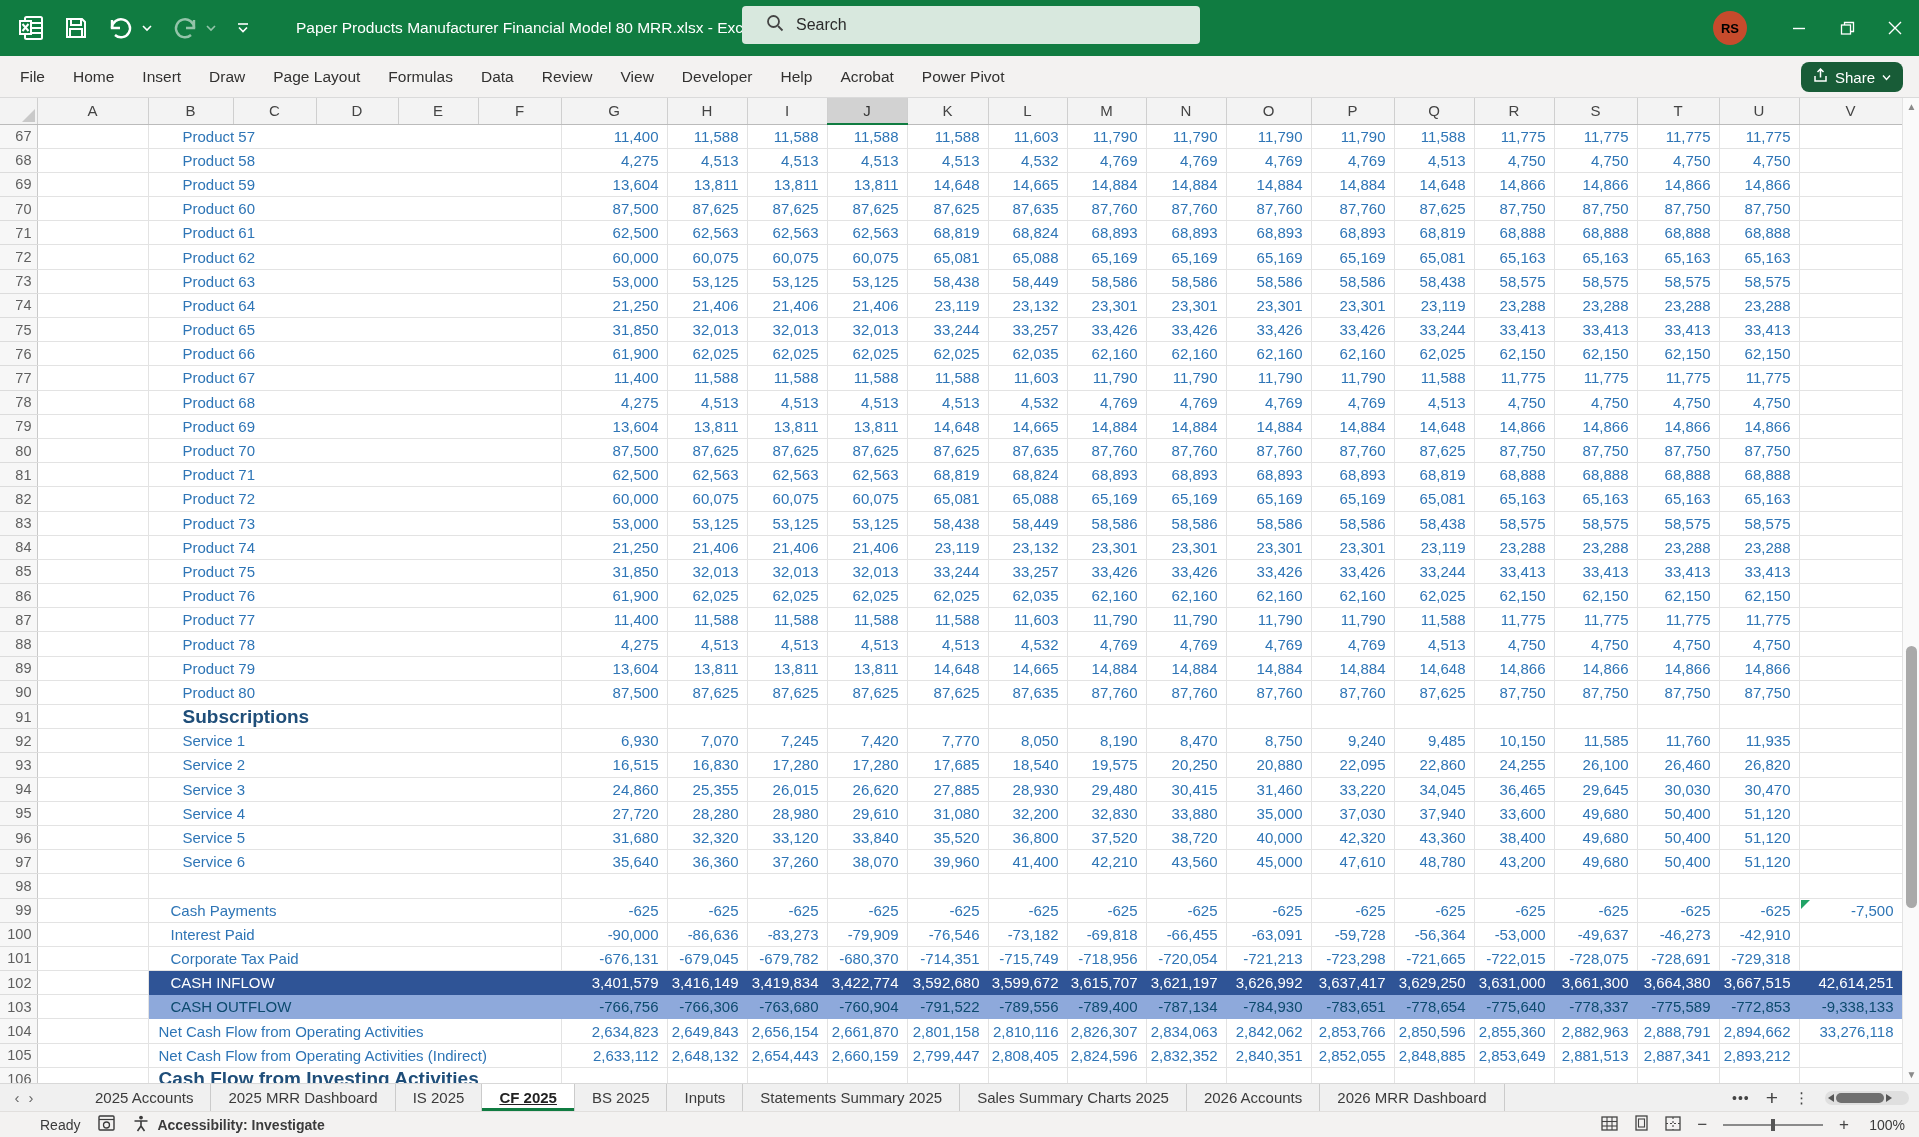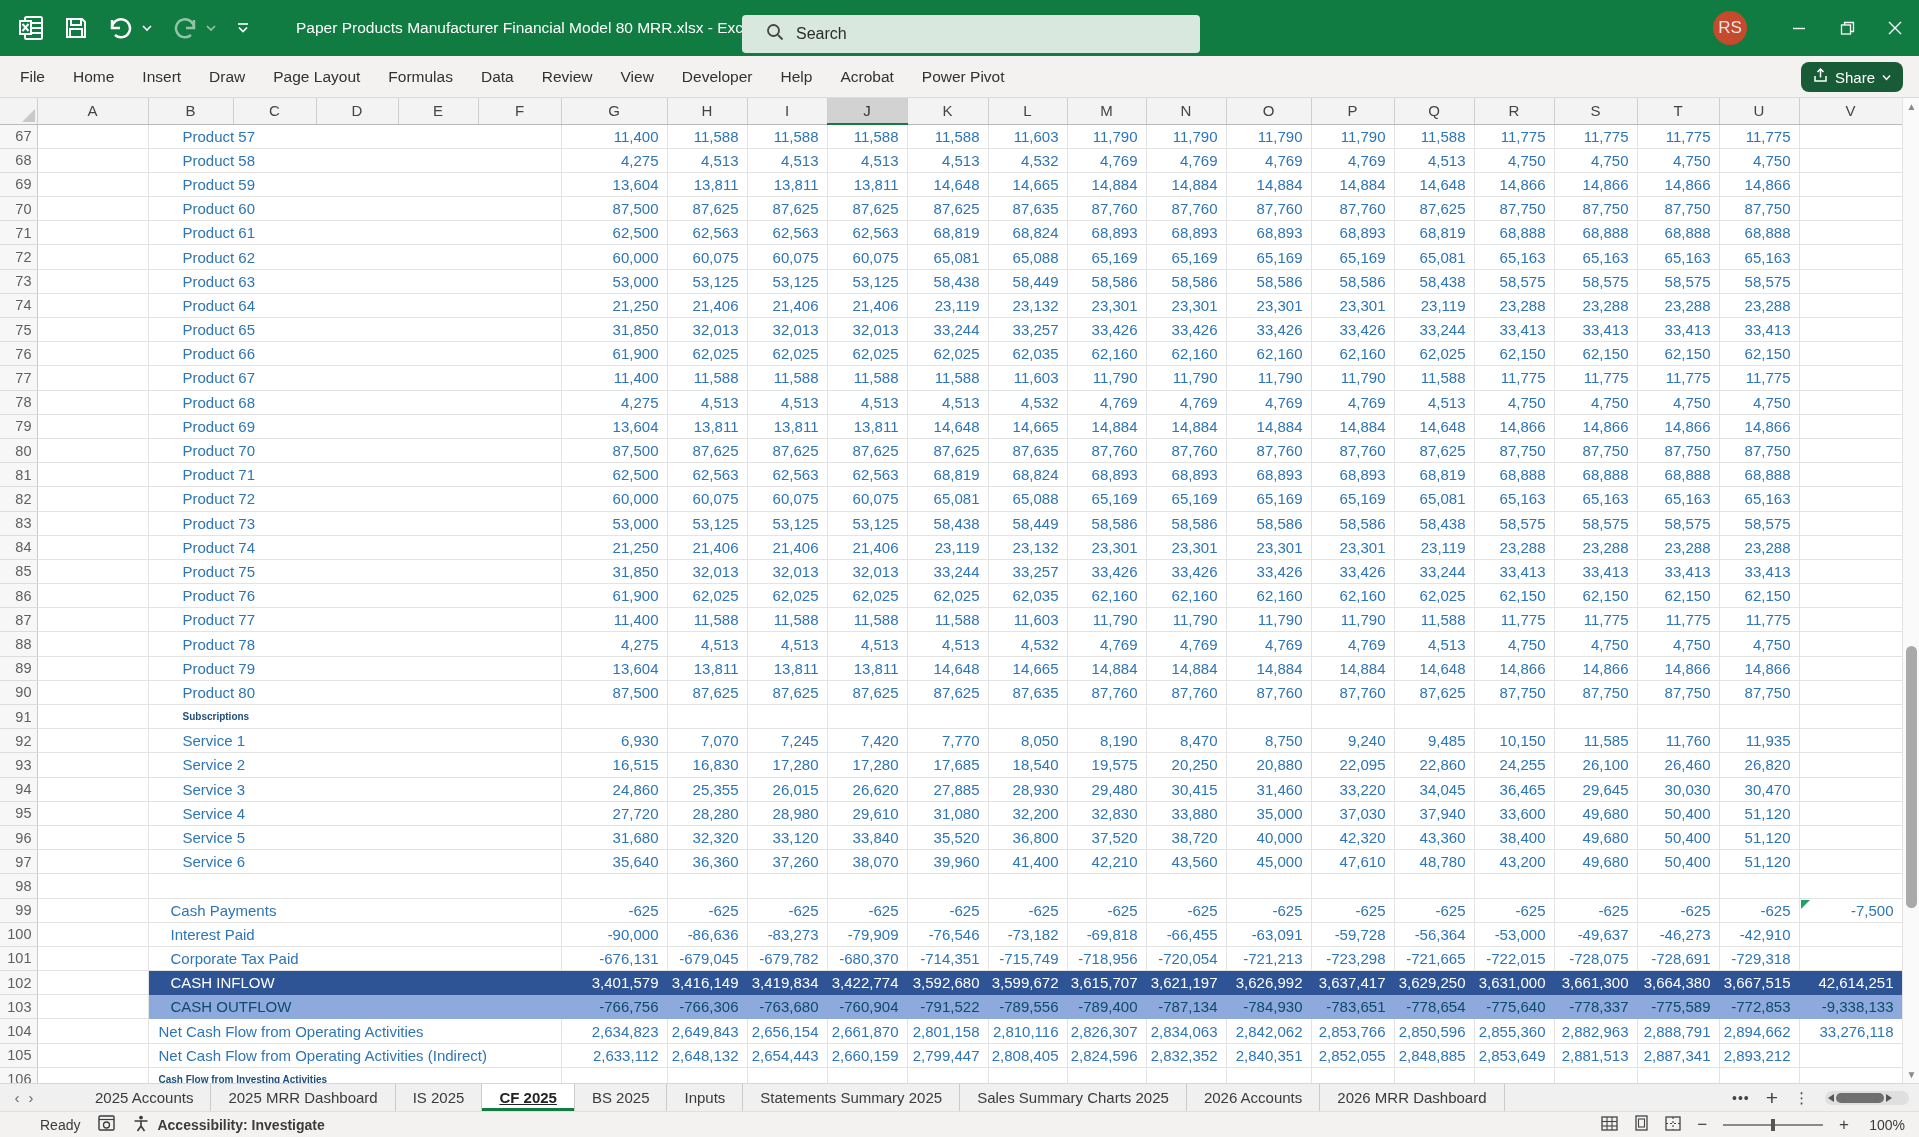--- a/index.html
+++ b/index.html
@@ -6,26 +6,26 @@
   html,body { width:1919px; height:1137px; overflow:hidden; background:#fff;
               font-family:"Liberation Sans", sans-serif; }
 
   
   .titlebar { height:56px; background:#107C41; position:relative; display:flex; align-items:center; color:#fff; }
   .qat { display:flex; align-items:center; gap:20px; padding-left:18px; }
   .qat svg { display:block; }
   .qat .chev { margin-left:-12px; }
   .dim { opacity:.55; }
   .title-text { margin-left:46px; font-size:15.5px; white-space:nowrap; }
-  .search-box { position:absolute; left:742px; top:15px; width:458px; height:38px; background:#D8E8DE;
+  .search-box { position:absolute; left:742px; top:6px; width:458px; height:38px; background:#D8E8DE;
                 border-radius:4px; display:flex; align-items:center; padding-left:24px; gap:12px;
                 color:#2b2b2b; font-size:16px; }
   .tb-right { position:absolute; right:0; top:0; height:56px; display:flex; align-items:center; }
-  .avatar { width:34px; height:34px; border-radius:50%; background:#C64B2C; color:#e5e5e5; font-size:17px;
-            display:flex; align-items:center; justify-content:center; margin-right:28px; }
+  .avatar { width:34px; height:34px; border-radius:50%; background:#C64B2C; color:#000000; font-size:13px;
+            display:flex; align-items:center; justify-content:center; margin-right:28px;font-weight:bold; }
   .win-btn { width:48px; height:56px; display:flex; align-items:center; justify-content:center; }
 
   
   .menubar { height:42px; background:#F3F2F1; display:flex; align-items:center; padding-left:6px;
              border-bottom:1px solid #DADADA; position:relative; }
   .menu-item { padding:0 14px; font-size:15.5px; color:#323130; height:100%; display:flex; align-items:center; }
   .share-btn { position:absolute; right:16px; top:6px; height:30px; background:#185C37; color:#fff;
                border-radius:8px; display:flex; align-items:center; gap:7px; padding:0 12px; font-size:15px; }
 
   
@@ -38,21 +38,21 @@
   thead th.corner::after { content:""; position:absolute; right:2px; bottom:2px; width:0; height:0;
              border-left:13px solid transparent; border-bottom:13px solid #C9C9C9; }
   thead th.sel { background:#D2D2D2; border-bottom:2px solid #107C41; color:#333; }
   tbody td { height:24.2px; border-right:1px solid #E3E3E3; border-bottom:1px solid #E3E3E3;
              font-size:15px; }
   td.rn { background:#F7F7F7; color:#5f5f5f; text-align:right; padding-right:5px; font-size:14.5px;
           border-right:1px solid #C9C9C9; border-bottom:1px solid #DCDCDC; }
   td.lbl { color:#2E75B6; }
   td.v { color:#2E75B6; text-align:right; padding-right:8px; }
   .ind0 { padding-left:10px; } .ind1 { padding-left:22px; } .ind2 { padding-left:34px; }
-  tr.section td.lbl { color:#1F4E79; font-weight:bold; font-size:10px;margin-left:38px; }
+  tr.section td.lbl { color:#1F4E79; font-weight:bold; font-size:19px;margin-left:38px; }
   tr.inflow td.lbl, tr.inflow td.v { background:#2F5496; color:#fff; border-color:#2F5496; }
   tr.outflow td.lbl, tr.outflow td.v { background:#8EA9DB; color:#0c4a6e; border-color:#8EA9DB; }
   td.flag { position:relative; }
   td.flag::before { content:""; position:absolute; left:1px; top:1px; width:0; height:0;
                     border-top:9px solid #21A366; border-right:9px solid transparent; }
 
   
   .vscroll { position:absolute; top:0; right:0; width:17px; height:985px; background:#FAFAFA;
              border-left:1px solid #E3E3E3; }
   .vscroll .arr { position:absolute; left:0; width:17px; height:17px; color:#8a8a8a; font-size:10px;

